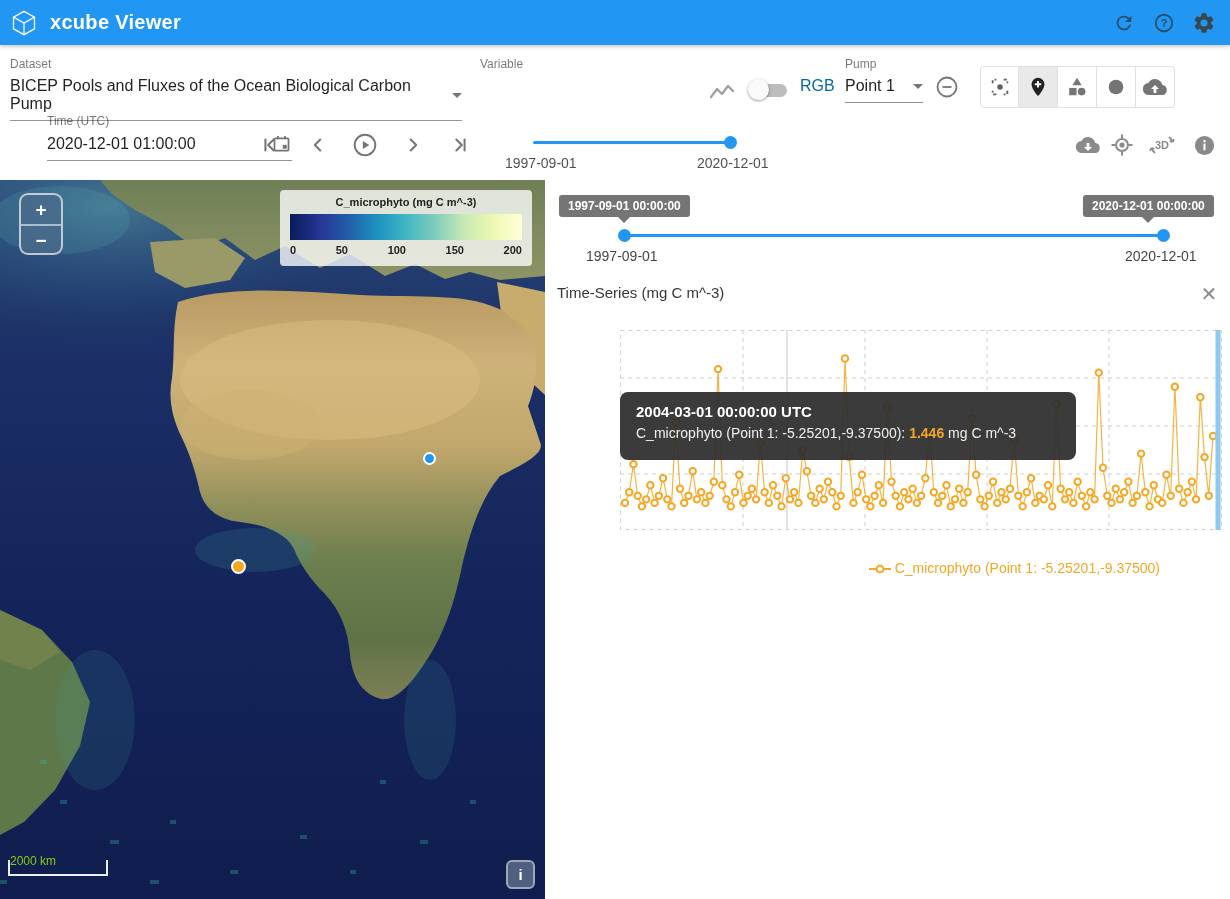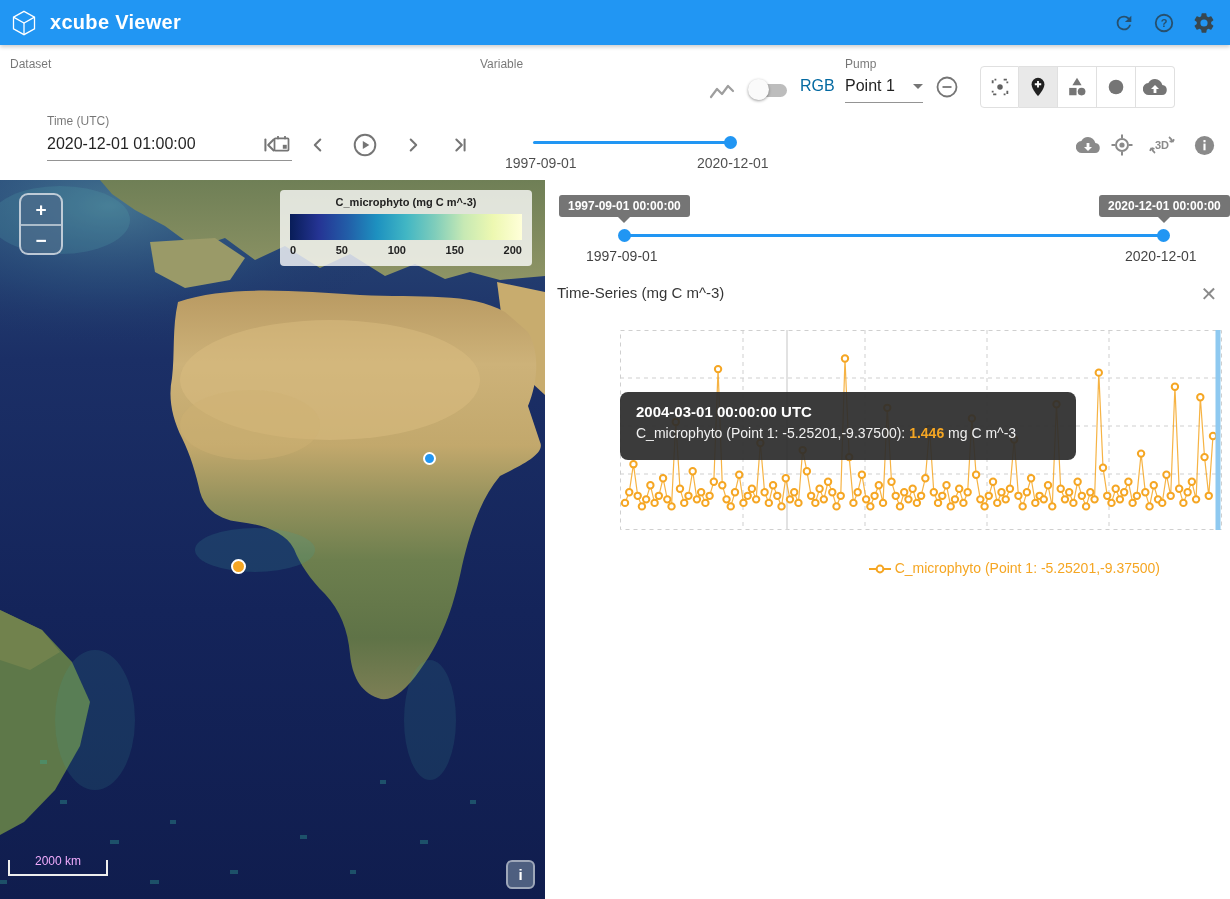--- a/index.html
+++ b/index.html
@@ -63,21 +63,21 @@
 
   .maplegend { position:absolute; left:280px; top:10px; width:252px; height:76px; background:rgba(255,255,255,0.78);
                border-radius:4px; padding:6px 10px; }
   .maplegend .ltitle { text-align:center; font-size:11px; font-weight:bold; color:#222; }
   .maplegend .lbar { margin-top:6px; height:26px; width:100%;
         background:linear-gradient(to right,#081d58,#253494,#225ea8,#1d91c0,#41b6c4,#7fcdbb,#c7e9b4,#edf8b1,#ffffd9); }
   .maplegend .lticks { display:flex; justify-content:space-between; margin-top:4px; font-size:11px; font-weight:bold; color:#222; }
 
   .mappoint { position:absolute; border-radius:50%; border:2px solid #fff; cursor:pointer; }
   .scalebar { position:absolute; left:8px; top:680px; width:100px; height:16px; border-left:2px solid #eee; border-right:2px solid #eee; border-bottom:2px solid #eee; }
-  .scalebar .stext { position:absolute; left:0; right:0; top:-6px; text-align:center; color:#f0abfc; font-size:12px; }
+  .scalebar .stext { position:absolute; left:0; right:0; top:-6px; color:#84cc16; font-size:12px; }
   .attrbtn { position:absolute; left:506px; top:680px; width:29px; height:29px; border-radius:6px; background:rgba(130,150,170,0.55);
              border:2px solid rgba(255,255,255,0.45); color:#fff; font-weight:bold; font-size:15px;
              display:flex; align-items:center; justify-content:center; cursor:pointer; }
 
   
   .panel { position:absolute; left:545px; top:180px; width:685px; height:719px; background:#fff; }
 
   .rtooltip { position:absolute; top:15px; height:22px; background:#757575; color:#fff; font-size:12px; font-weight:bold;
               border-radius:3px; padding:4px 9px; white-space:nowrap; }
   .rtooltip:after { content:""; position:absolute; left:50%; bottom:-6px; margin-left:-6px;
@@ -131,20 +131,24 @@
       <svg width="24" height="24" viewBox="0 0 24 24">
         <path fill="#37474f" d="M19.14 12.94a7.07 7.07 0 0 0 0-1.88l2.03-1.58a.5.5 0 0 0 .12-.63l-1.92-3.32a.5.5 0 0 0-.6-.22l-2.39.96a7.2 7.2 0 0 0-1.63-.94l-.36-2.54a.5.5 0 0 0-.5-.42h-3.84a.5.5 0 0 0-.5.42l-.36 2.54c-.58.24-1.13.56-1.63.94l-2.39-.96a.5.5 0 0 0-.6.22L2.65 8.85a.5.5 0 0 0 .12.63l2.03 1.58a7.07 7.07 0 0 0 0 1.88l-2.03 1.58a.5.5 0 0 0-.12.63l1.92 3.32c.13.23.4.32.6.22l2.39-.96c.5.38 1.05.7 1.63.94l.36 2.54c.04.24.25.42.5.42h3.84c.25 0 .46-.18.5-.42l.36-2.54a7.2 7.2 0 0 0 1.63-.94l2.39.96c.2.1.47.01.6-.22l1.92-3.32a.5.5 0 0 0-.12-.63l-2.03-1.58zM12 15.6A3.6 3.6 0 1 1 12 8.4a3.6 3.6 0 0 1 0 7.2z"></path>
       </svg>
     </div>
   </div>
 
   <div class="controls">
 
     <div class="sel ds">
       <div class="fieldlabel">Dataset</div>
+      <div class="selectvalue underline">
+        <span>BICEP Pools and Fluxes of the Ocean Biological Carbon Pump</span>
+        <span class="caret"></span>
+      </div>
     </div>
 
     <div class="sel vr">
       <div class="fieldlabel">Variable</div>
     </div>
 
     <div class="sparkline-btn">
       <svg width="26" height="20" viewBox="0 0 26 20">
         <polyline points="2,15 8,7 13,12 19,4 24,9" fill="none" stroke="#9e9e9e" stroke-width="2.2" stroke-linecap="round" stroke-linejoin="round"></polyline>
       </svg>
@@ -403,21 +407,21 @@
 
     <div class="scalebar">
       <div class="stext">2000 km</div>
     </div>
     <div class="attrbtn">i</div>
   </div>
 
   <div class="panel">
 
     <div class="rtooltip" style="left:14px;">1997-09-01 00:00:00</div>
-    <div class="rtooltip" style="left:554px;">2020-12-01 00:00:00</div>
+    <div class="rtooltip" style="left:538px;">2020-12-01 00:00:00</div>
 
     <div class="rslider">
       <div class="track"></div>
       <div class="sthumb" style="left:-6px; top:1px;"></div>
       <div class="sthumb" style="left:533px; top:1px;"></div>
     </div>
     <div class="rlabel" style="left:41px;">1997-09-01</div>
     <div class="rlabel" style="left:580px;">2020-12-01</div>
 
     <div class="ts-title">Time-Series (mg C m^-3)</div>

